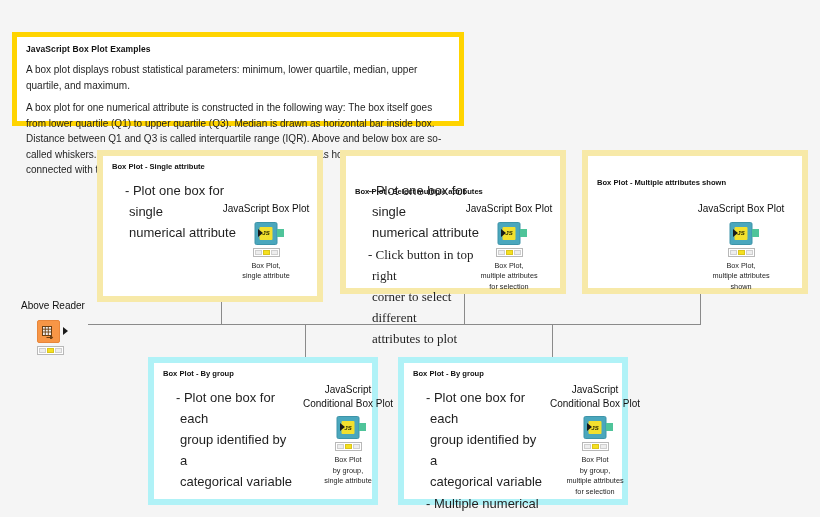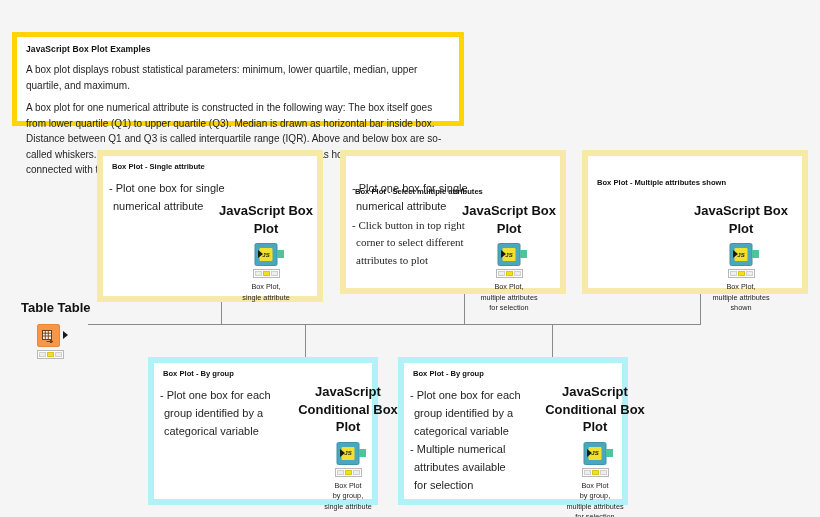--- a/index.html
+++ b/index.html
@@ -56,42 +56,42 @@
     left: 9px;
     top: 6px;
     font-size: 7.6px;
     font-weight: bold;
     color: #111111;
     white-space: nowrap;
     overflow: hidden;
   }
   .group-bullets {
     position: absolute;
-    left: 6px;
+    left: 22px;
     top: 24px;
-    font-size: 11px;
+    font-size: 13px;
     line-height: 1.62;
     color: #1f1f1f;
     width: 120px;
   }
   .group-bullets .bullet {
     text-indent: -4px;
     padding-left: 4px;
     margin-bottom: 1px;
   }
 
   
   .node {
     position: absolute;
     width: 120px;
     text-align: center;
   }
   .node-title {
-    font-size: 13px;
-    font-weight: bold;
+    font-size: 10px;
+    font-weight: normal;
     color: #111111;
     line-height: 1.35;
     margin-bottom: 4px;
     white-space: pre-line;
   }
   .node-figure {
     position: relative;
     width: 120px;
     height: 26px;
   }
@@ -244,21 +244,21 @@
 
   <div class="wire v" style="left:305px; top:324px; height:97px;"></div>
   <div class="wire h" style="left:305px; top:421px; width:43px;"></div>
   <div class="arrow-head" style="left:345px; top:417px;"></div>
 
   <div class="wire v" style="left:552px; top:324px; height:97px;"></div>
   <div class="wire h" style="left:552px; top:421px; width:43px;"></div>
   <div class="arrow-head" style="left:592px; top:417px;"></div>
 
   <div id="table-reader">
-    <div class="node-title">Table Table</div>
+    <div class="node-title">Above Reader</div>
     <div class="node-figure">
       <div class="node-box orange">
         <div class="grid-icon">
           <svg width="13" height="13" viewBox="0 0 13 13">
             <rect x="0.5" y="0.5" width="9" height="9" fill="#f2f2f2" stroke="#6b3f12" stroke-width="1"></rect>
             <line x1="0.5" y1="3.2" x2="9.5" y2="3.2" stroke="#6b3f12" stroke-width="0.9"></line>
             <line x1="0.5" y1="6.0" x2="9.5" y2="6.0" stroke="#6b3f12" stroke-width="0.9"></line>
             <line x1="3.3" y1="0.5" x2="3.3" y2="9.5" stroke="#6b3f12" stroke-width="0.9"></line>
             <line x1="6.3" y1="0.5" x2="6.3" y2="9.5" stroke="#6b3f12" stroke-width="0.9"></line>
             <path d="M4.5 11.5 L10 11.5 M8.6 9.9 L10.4 11.5 L8.6 13.1 Z" fill="#6b3f12" stroke="#6b3f12" stroke-width="1.1"></path>

